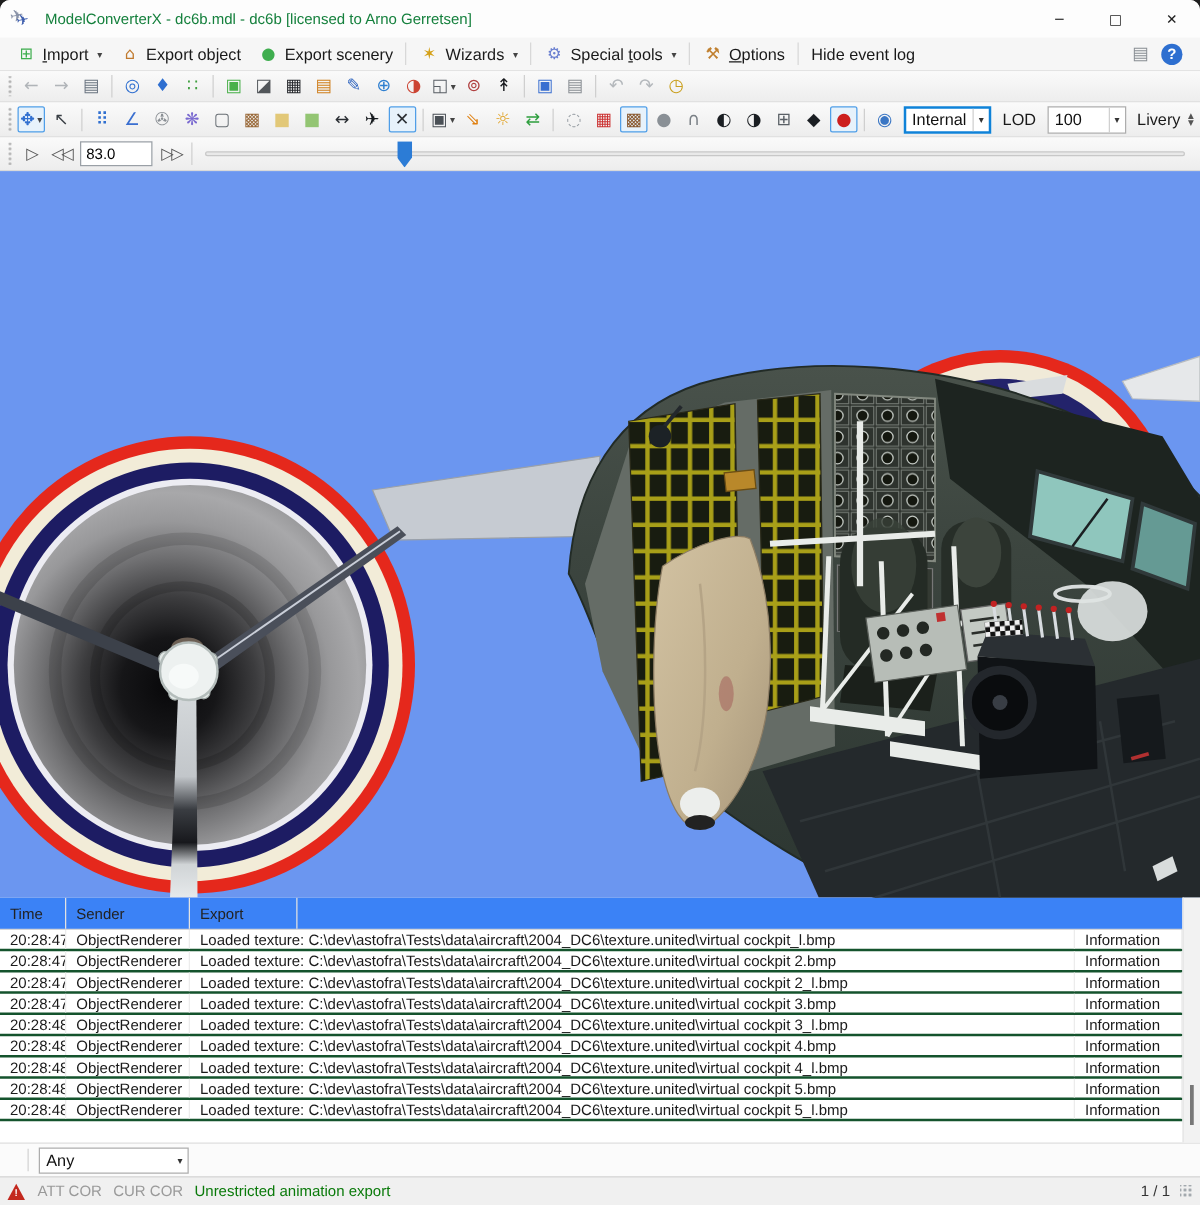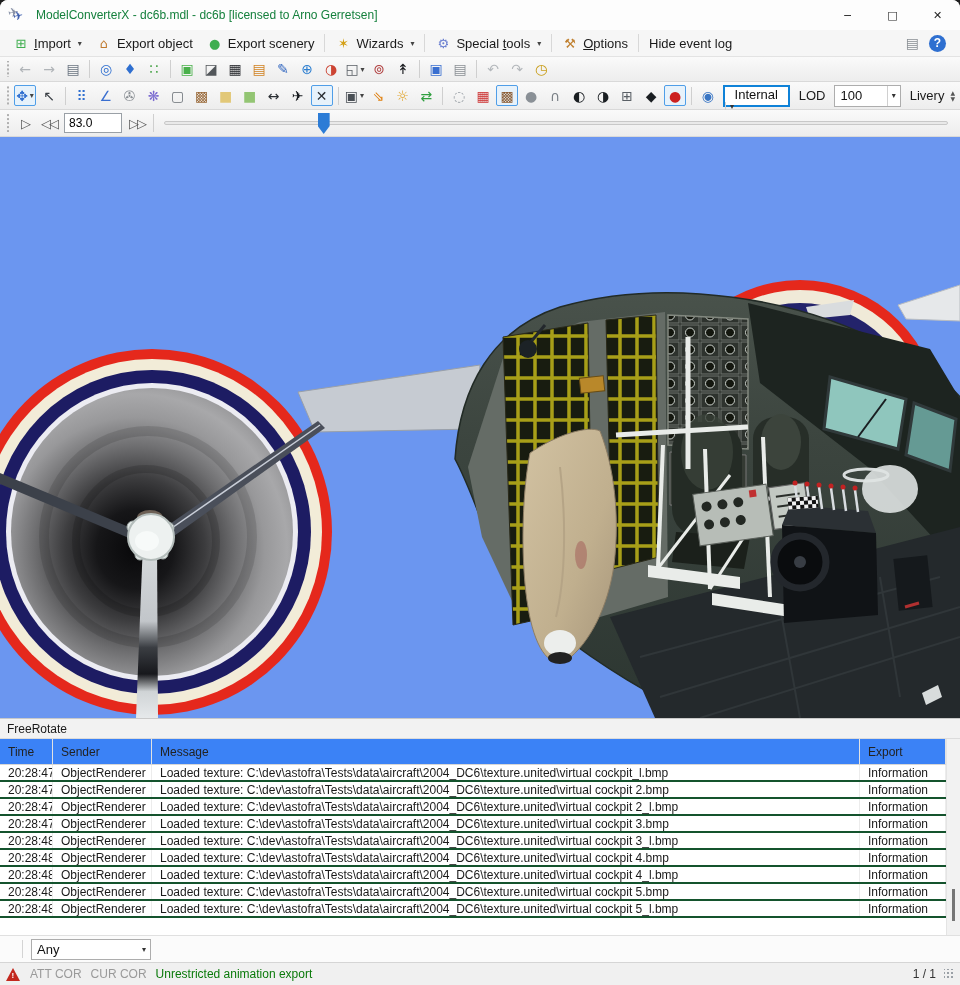--- a/index.html
+++ b/index.html
@@ -326,21 +326,21 @@
         <div class="tb-btn">
           <span class="glyph" style="color: rgb(26, 30, 34);">◆</span>
         </div>
         <div class="tb-btn selected">
           <span class="glyph" style="color: rgb(204, 32, 32);">●</span>
         </div>
         <div class="tb-sep"></div>
         <div class="tb-btn">
           <span class="glyph" style="color: rgb(58, 118, 196);">◉</span>
         </div>
-        <div class="combo focused" style="width: 92px; flex-direction: column;">
+        <div class="combo focused" style="width: 92px;">
           <span class="combo-val">Internal</span>
           <span class="combo-arrow">▾</span>
         </div>
         <span class="tb-label">LOD</span>
         <div class="combo" style="width: 92px;">
           <span class="combo-val">100</span>
           <span class="combo-arrow">▾</span>
         </div>
         <span class="tb-label">Livery</span>
       </div>
@@ -556,30 +556,26 @@
           <circle cx="168" cy="391" r="6" fill="#e2e8e6" stroke="#9fa8a6"></circle>
           <circle cx="140" cy="418" r="5" fill="#e2e8e6" stroke="#9fa8a6"></circle>
           <circle cx="163" cy="417" r="5" fill="#e2e8e6" stroke="#9fa8a6"></circle>
           <circle cx="151" cy="400" r="23" fill="#edf1f0" stroke="#b4bdbb" stroke-width="2"></circle>
           <ellipse cx="147" cy="404" rx="12" ry="10" fill="#f7faf9"></ellipse>
         </g>
       </g>
     </svg>
   </div>
 
-  <div class="modebar">
-    <span>FreeRotate</span>
-  </div>
 
   <div class="log-area">
     <div class="log-table">
       <div class="log-header">
         <div class="hcell c-time">Time</div>
         <div class="hcell c-sender">Sender</div>
-        <div class="hcell c-msg">Message</div>
         <div class="hcell c-level">Export</div>
       </div>
       <div id="log-rows">
           <div class="log-row">
             <div class="cell c-time">20:28:47</div>
             <div class="cell c-sender">ObjectRenderer</div>
             <div class="cell c-msg">Loaded texture: C:\dev\astofra\Tests\data\aircraft\2004_DC6\texture.united\virtual cockpit_l.bmp</div>
             <div class="cell c-level">Information</div>
           </div>
           <div class="log-row">

